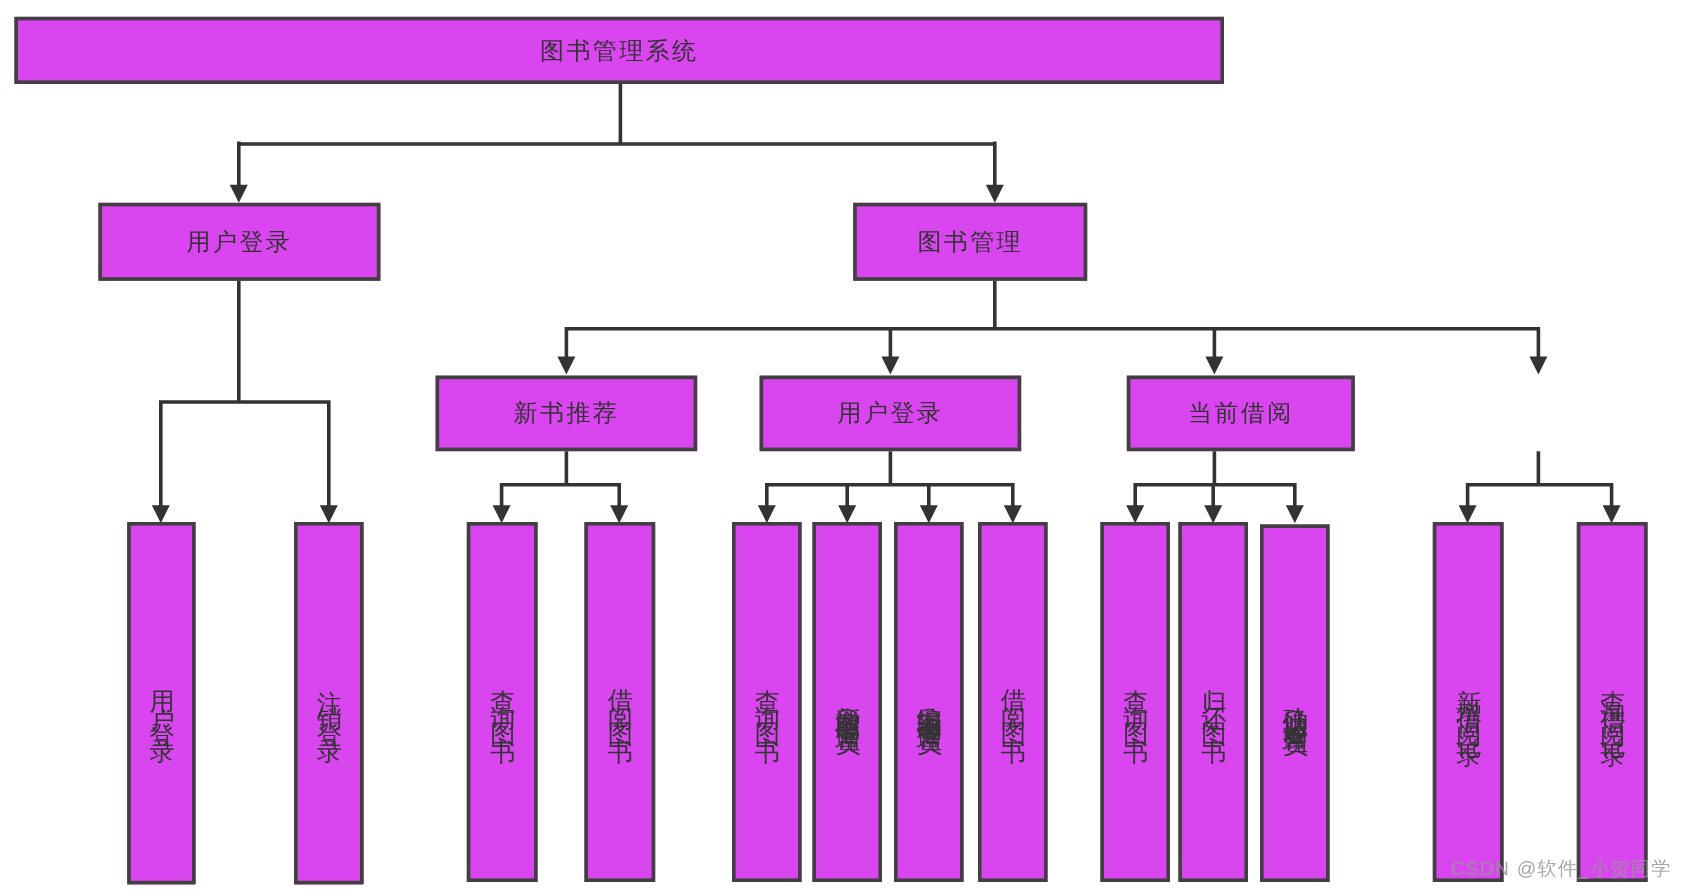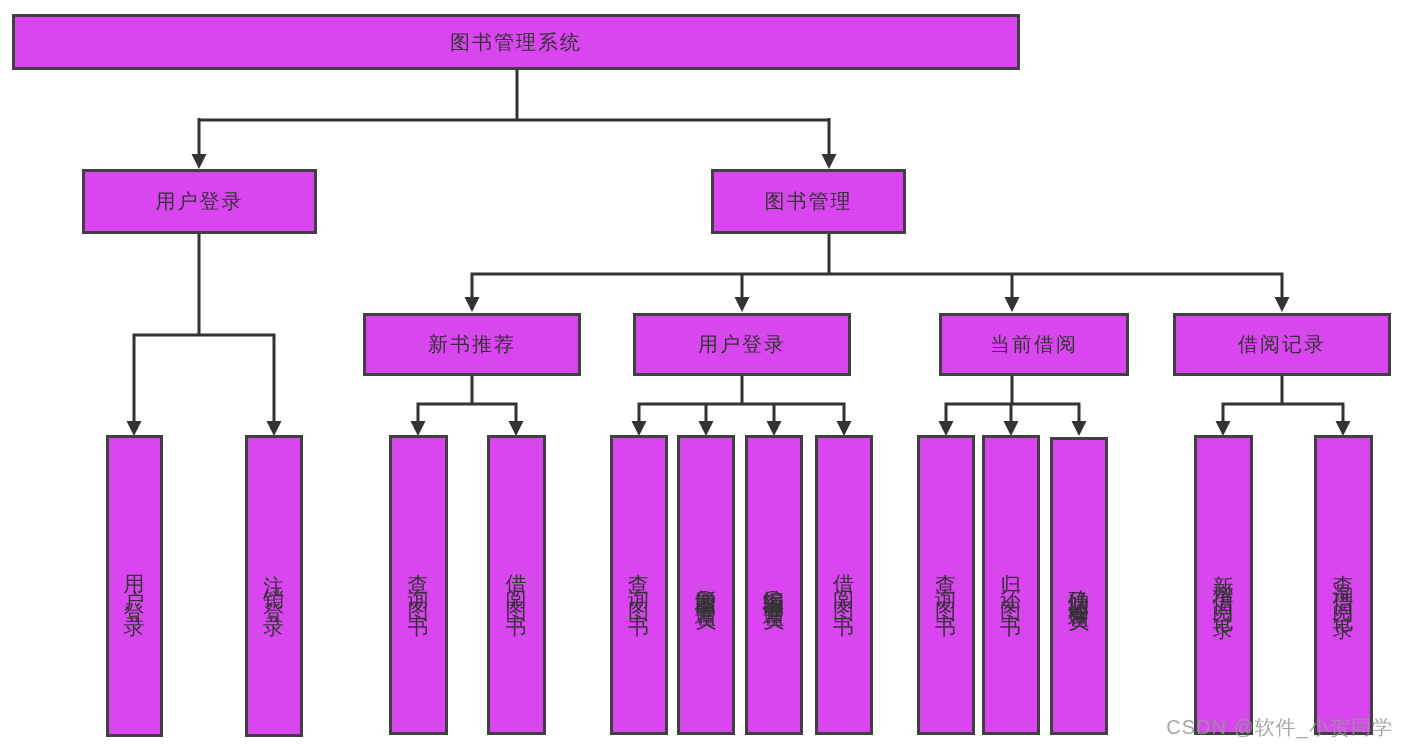--- a/index.html
+++ b/index.html
@@ -34,21 +34,21 @@
     line-height: 1;
     letter-spacing: 14px;
     font-size: 21px;
   }
   .leaf span.mid { letter-spacing: 9px; }
   .leaf span.long { letter-spacing: 3px; }
   .watermark {
     position: absolute;
     top: 714px;
     right: 12px;
-    font-size: 20px;
+    font-size: 16px;
     color: rgba(150, 150, 150, 0.85);
     letter-spacing: 1px;
     white-space: nowrap;
   }
 </style>
 </head>
 <body>
 
 <div class="canvas">
 
@@ -109,23 +109,20 @@
 
   <div class="node h" style="left:363px; top:313px; width:218px; height:63px;">
     <span>新书推荐</span>
   </div>
   <div class="node h" style="left:633px; top:313px; width:218px; height:63px;">
     <span>用户登录</span>
   </div>
   <div class="node h" style="left:903px; top:313px; width:190px; height:63px;margin-left:36px;">
     <span>当前借阅</span>
   </div>
-  <div class="node h" style="left:1173px; top:313px; width:218px; height:63px;">
-    <span>借阅记录</span>
-  </div>
 
   <div class="node leaf" style="left:106px; top:435px; width:57px; height:302px;">
     <span>用户登录</span>
   </div>
   <div class="node leaf" style="left:245px; top:435px; width:58px; height:302px;">
     <span>注销登录</span>
   </div>
 
   <div class="node leaf" style="left:389px; top:435px; width:59px; height:300px;">
     <span>查询图书</span>

